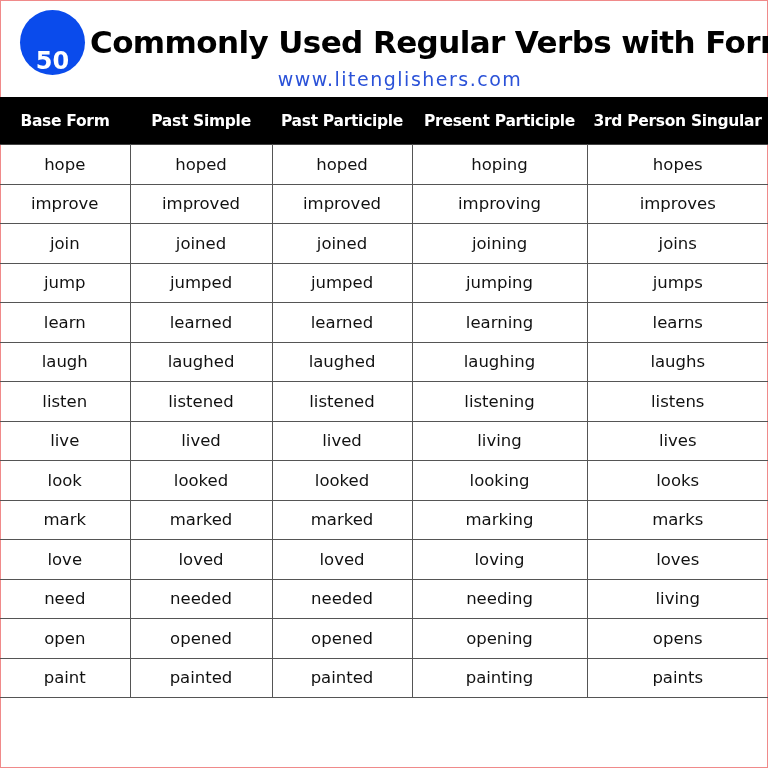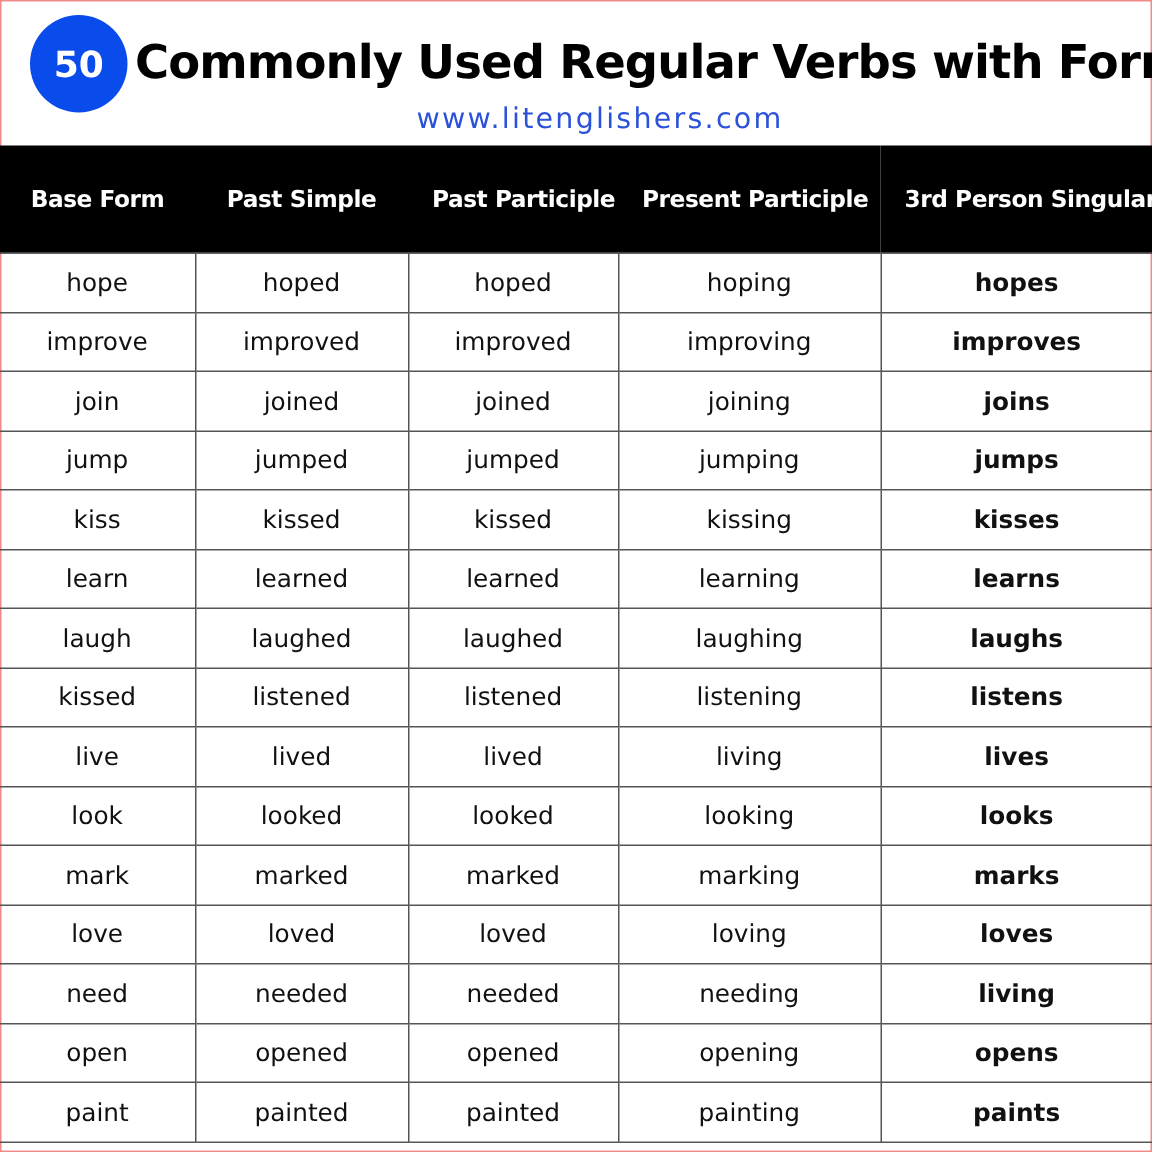--- a/index.html
+++ b/index.html
@@ -8,49 +8,49 @@
       font-family: "Liberation Sans", "DejaVu Sans", sans-serif;
       position: relative;
     }
     .frame {
       position: absolute; left: 0; top: 0; width: 766px; height: 766px;
       border: 1px solid #f08a8a; box-sizing: content-box;
     }
     .badge {
       position: absolute; left: 20px; top: 10px; width: 65px; height: 65px;
       border-radius: 50%; background: #0a4bec; color: #ffffff;
-      display: flex; align-items: center; justify-content: center;
+      display: flex; align-items: flex-end; justify-content: center;
       font-weight: bold; font-size: 24px; font-family: "DejaVu Sans", sans-serif;
     }
     .title {
       position: absolute; left: 90px; top: 18px; width: 670px; height: 48px;
       font-weight: bold; font-size: 31px; line-height: 48px; color: #000;
       white-space: nowrap; font-family: "DejaVu Sans", sans-serif; letter-spacing: -0.6px;
     }
     .website {
       position: absolute; left: 0; top: 68px; width: 800px; text-align: center;
       font-size: 19px; color: #2b52d8; letter-spacing: 1.5px;
       font-family: "DejaVu Sans", sans-serif; font-weight: normal;
     }
     table {
       position: absolute; left: 0; top: 97px; width: 768px;
       border-collapse: collapse; table-layout: fixed;
     }
     th {
       background: #000; color: #fff; font-weight: bold; font-size: 15.5px;
-      height: 39px; padding: 16px; text-align: center; white-space: nowrap;
+      height: 39px; padding: 4px; text-align: center; white-space: nowrap;
       font-family: "DejaVu Sans", sans-serif; letter-spacing: -0.3px;
     }
     td {
       height: 38.5px; padding: 0; text-align: center; font-size: 16.5px; color: #111;
       border: 1px solid #555; border-top: 1px solid #444;
       font-family: "DejaVu Sans", sans-serif;
     }
     td:first-child { border-left: none; margin-top: 36px; }
-    td:last-child { border-right: none; font-weight: bold; }
+    td:last-child { border-right: none; }
     col.c1 { width: 130px; } col.c2 { width: 142px; } col.c3 { width: 140px; }
     col.c4 { width: 175px; } col.c5 { width: 181px; }
   </style>
 </head>
 <body>
 
 <div class="frame"></div>
 
 <div class="badge">
   <span>50</span>
@@ -98,42 +98,35 @@
         <td>joins</td>
       </tr>
       <tr>
         <td>jump</td>
         <td>jumped</td>
         <td>jumped</td>
         <td>jumping</td>
         <td>jumps</td>
       </tr>
       <tr>
-        <td>kiss</td>
-        <td>kissed</td>
-        <td>kissed</td>
-        <td>kissing</td>
-        <td>kisses</td>
-      </tr>
-      <tr>
         <td>learn</td>
         <td>learned</td>
         <td>learned</td>
         <td>learning</td>
         <td>learns</td>
       </tr>
       <tr>
         <td>laugh</td>
         <td>laughed</td>
         <td>laughed</td>
         <td>laughing</td>
         <td>laughs</td>
       </tr>
       <tr>
-        <td>kissed</td>
+        <td>listen</td>
         <td>listened</td>
         <td>listened</td>
         <td>listening</td>
         <td>listens</td>
       </tr>
       <tr>
         <td>live</td>
         <td>lived</td>
         <td>lived</td>
         <td>living</td>

